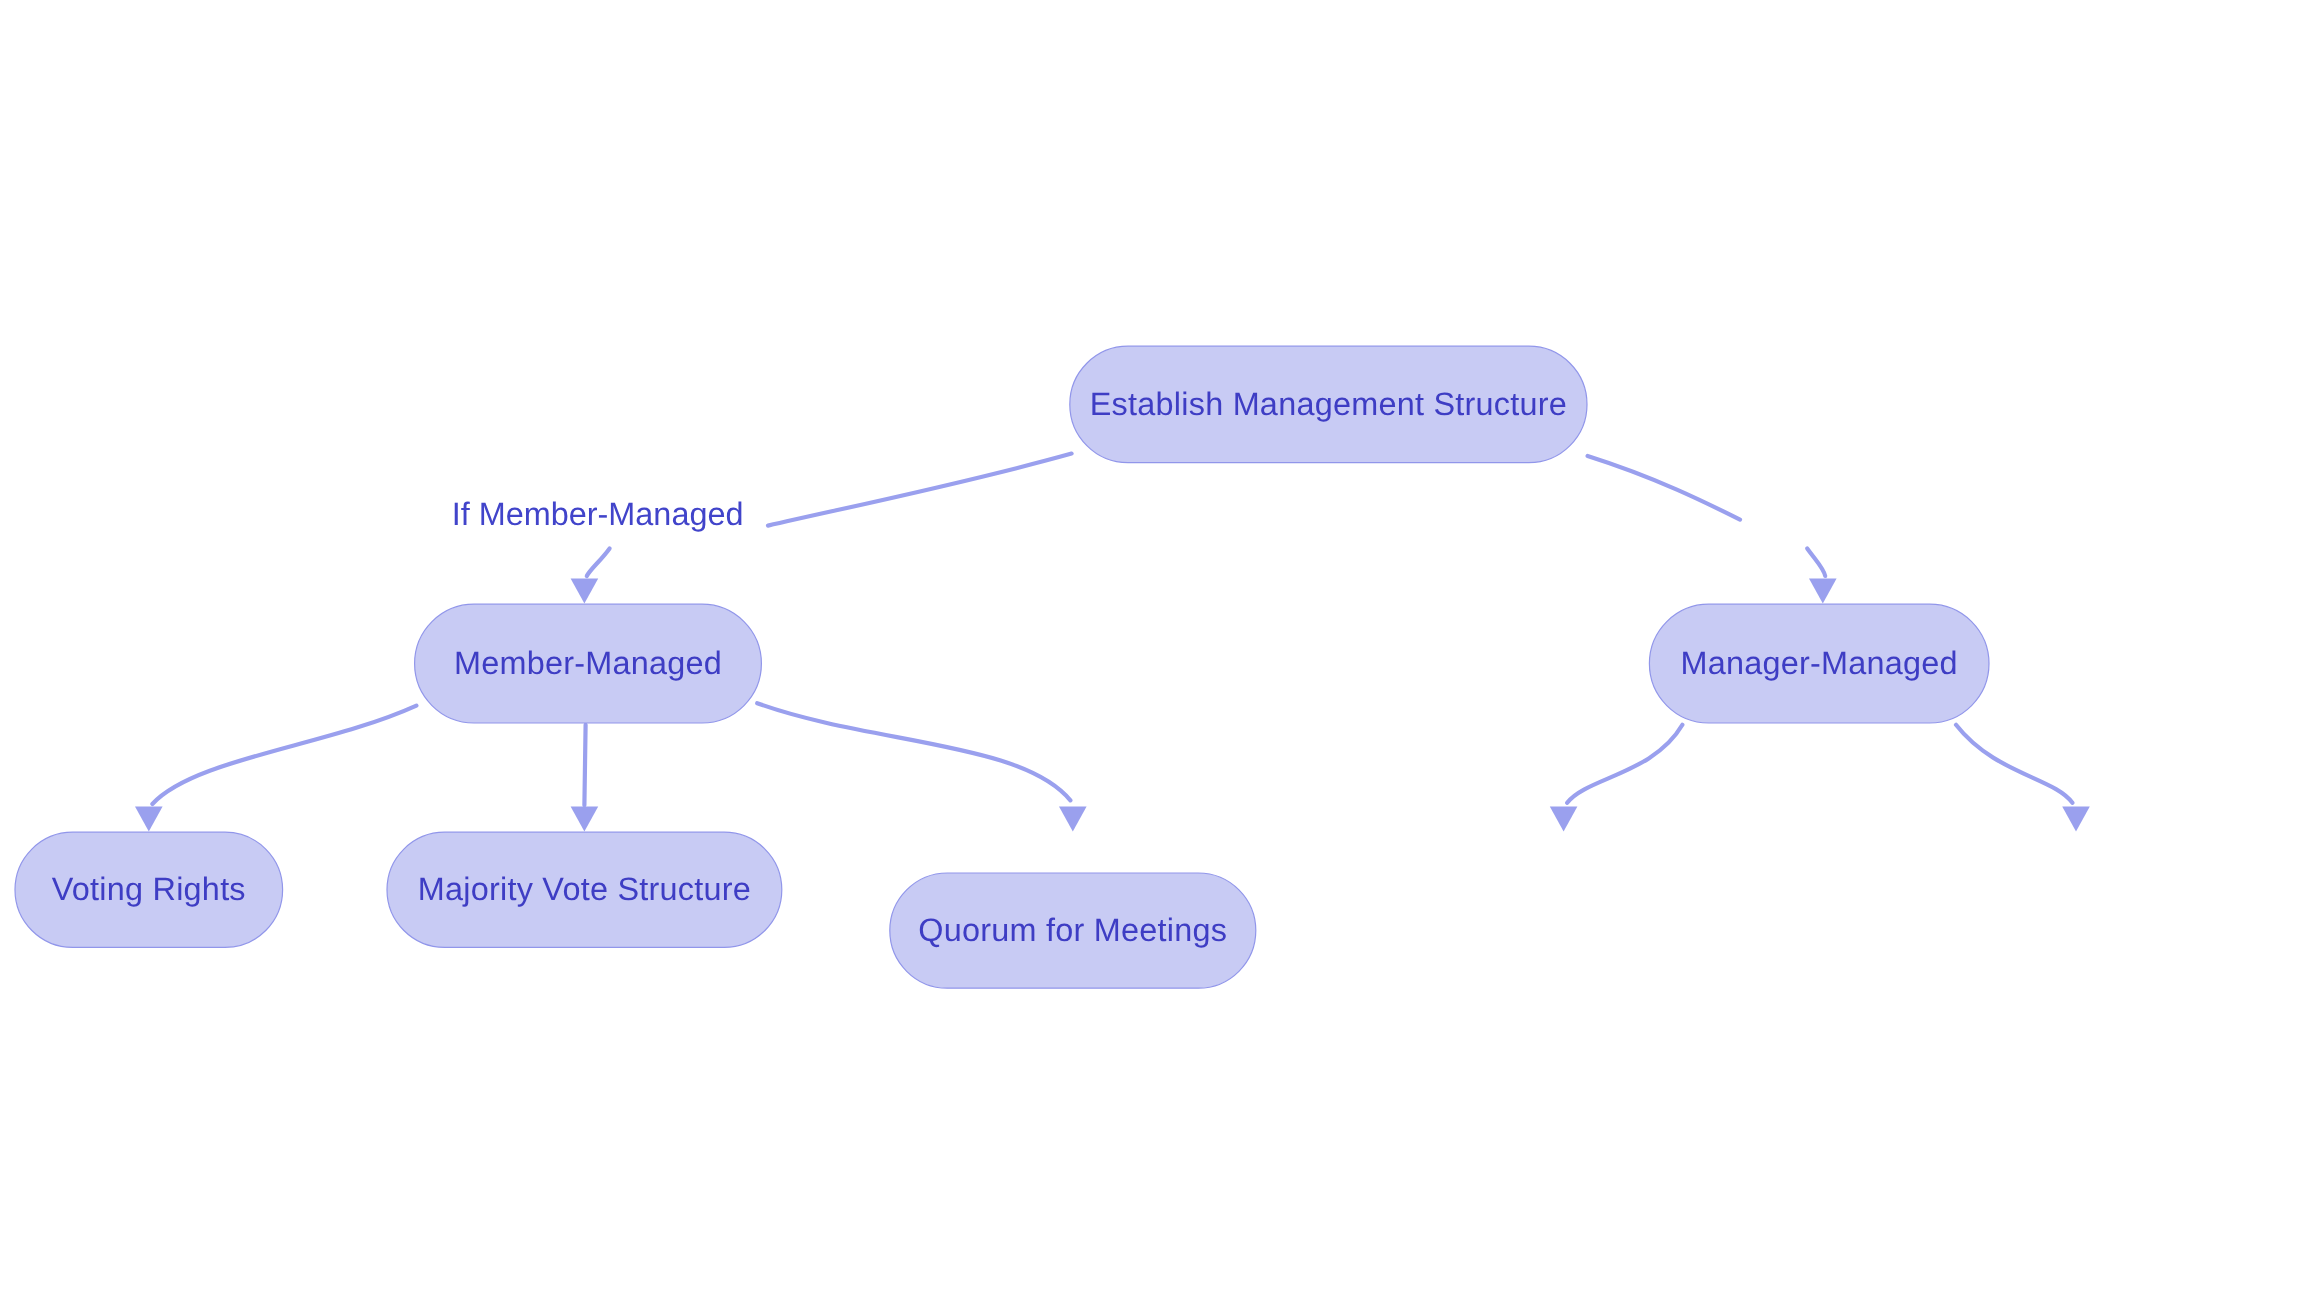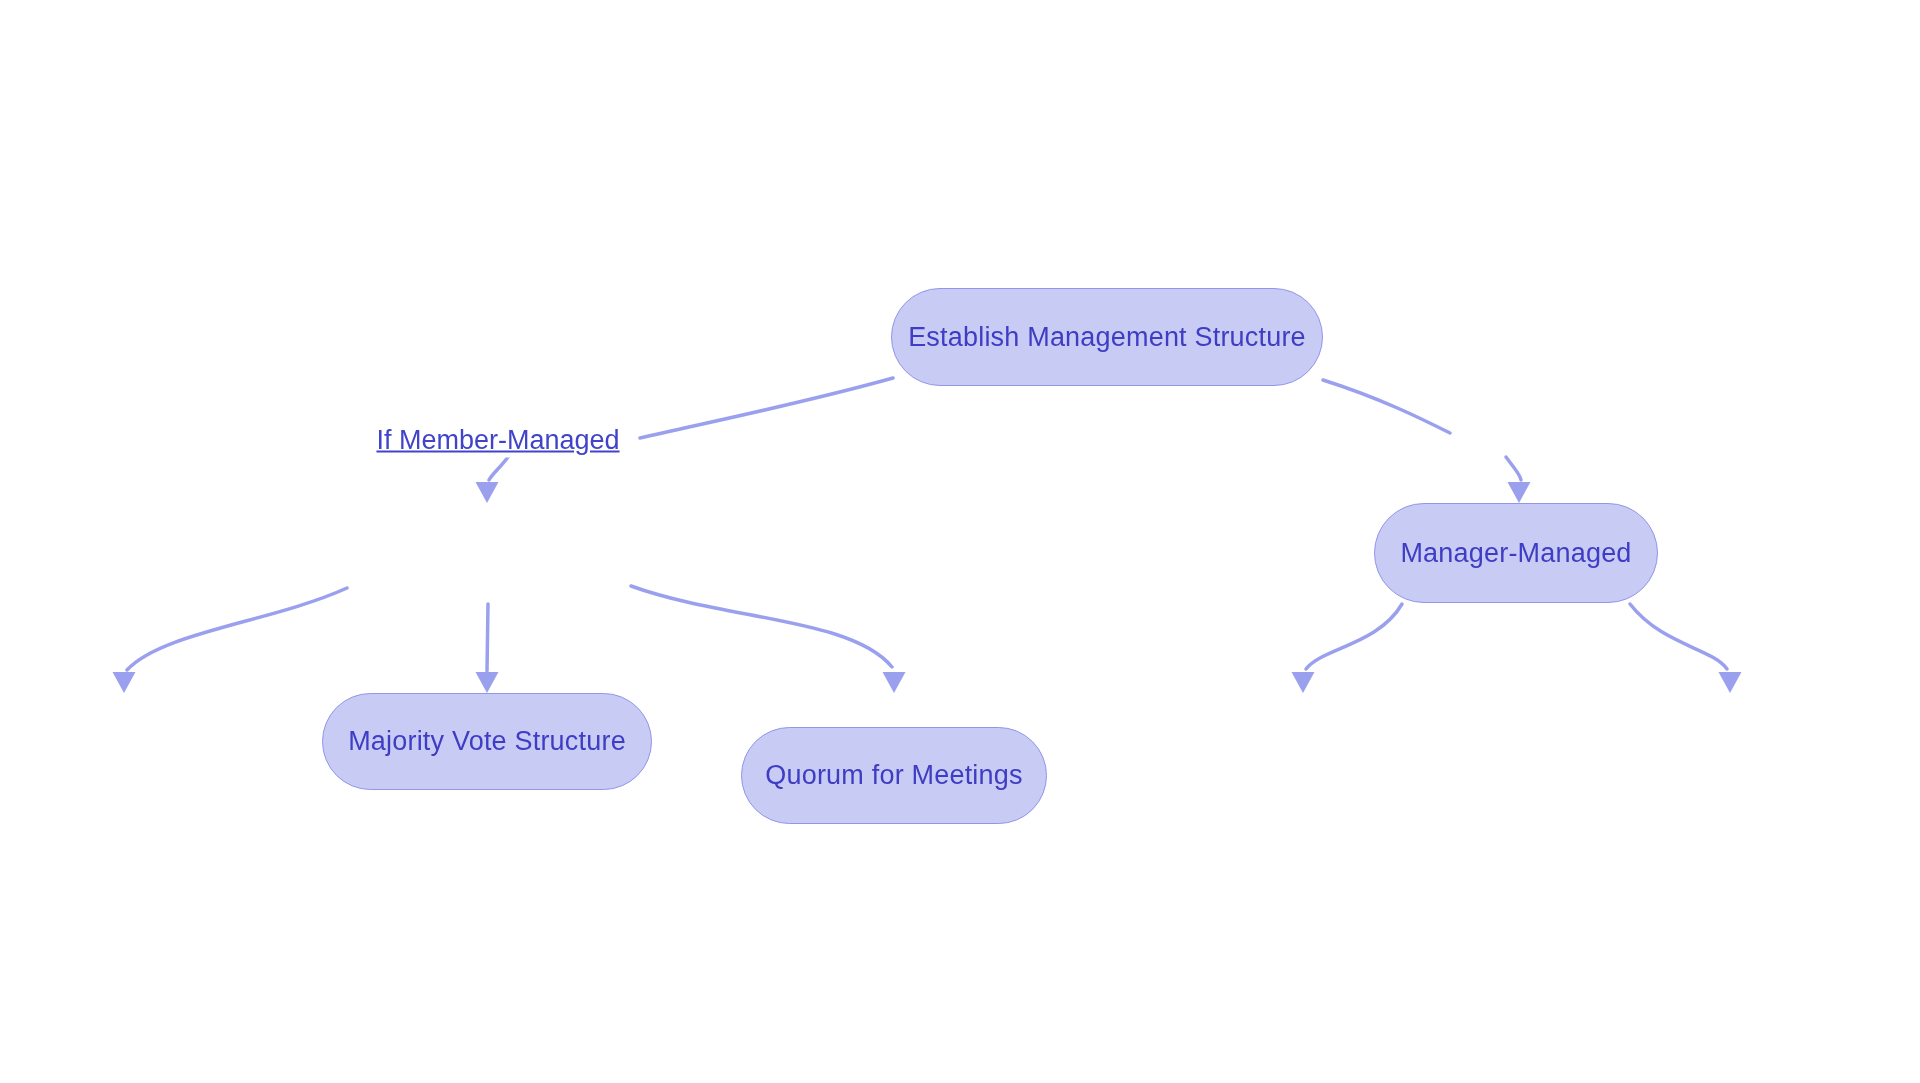--- a/index.html
+++ b/index.html
@@ -59,21 +59,21 @@
   .n-fiduciary { left: 1570px; top: 693px; width: 334px; height: 97px;  }
   .edge-label {
     position: absolute;
     transform: translate(-50%, -50%);
     background: var(--edge-label-bg);
     color: var(--edge-label-text);
     font-size: 27px;
     padding: 2px 8px;
     white-space: nowrap;
   }
-  .l-member  { left: 498px;  top: 440px; text-decoration: underline; }
+  .l-member  { left: 498px;  top: 429px; }
   .l-manager { left: 1520px; top: 445px; }
 </style>
 </head>
 <body>
 
 <div class="canvas">
 
   <svg class="edge-layer" viewBox="0 0 1920 1083" xmlns="http://www.w3.org/2000/svg">
 
     <g>
@@ -111,25 +111,31 @@
     <g>
       <path d="M 1630,604 C 1662,645 1712,648 1727,669"></path>
       <polygon points="1730,693 1718.5,672 1741.5,672"></polygon>
     </g>
   </svg>
 
   <div class="node n-establish">
     <span>Establish Management Structure</span>
   </div>
 
+  <div class="node n-member">
+    <span>Member-Managed</span>
+  </div>
 
   <div class="node n-manager">
     <span>Manager-Managed</span>
   </div>
 
+  <div class="node n-voting">
+    <span>Voting Rights</span>
+  </div>
 
   <div class="node n-majority">
     <span>Majority Vote Structure</span>
   </div>
 
   <div class="node n-quorum">
     <span>Quorum for Meetings</span>
   </div>
 
 

